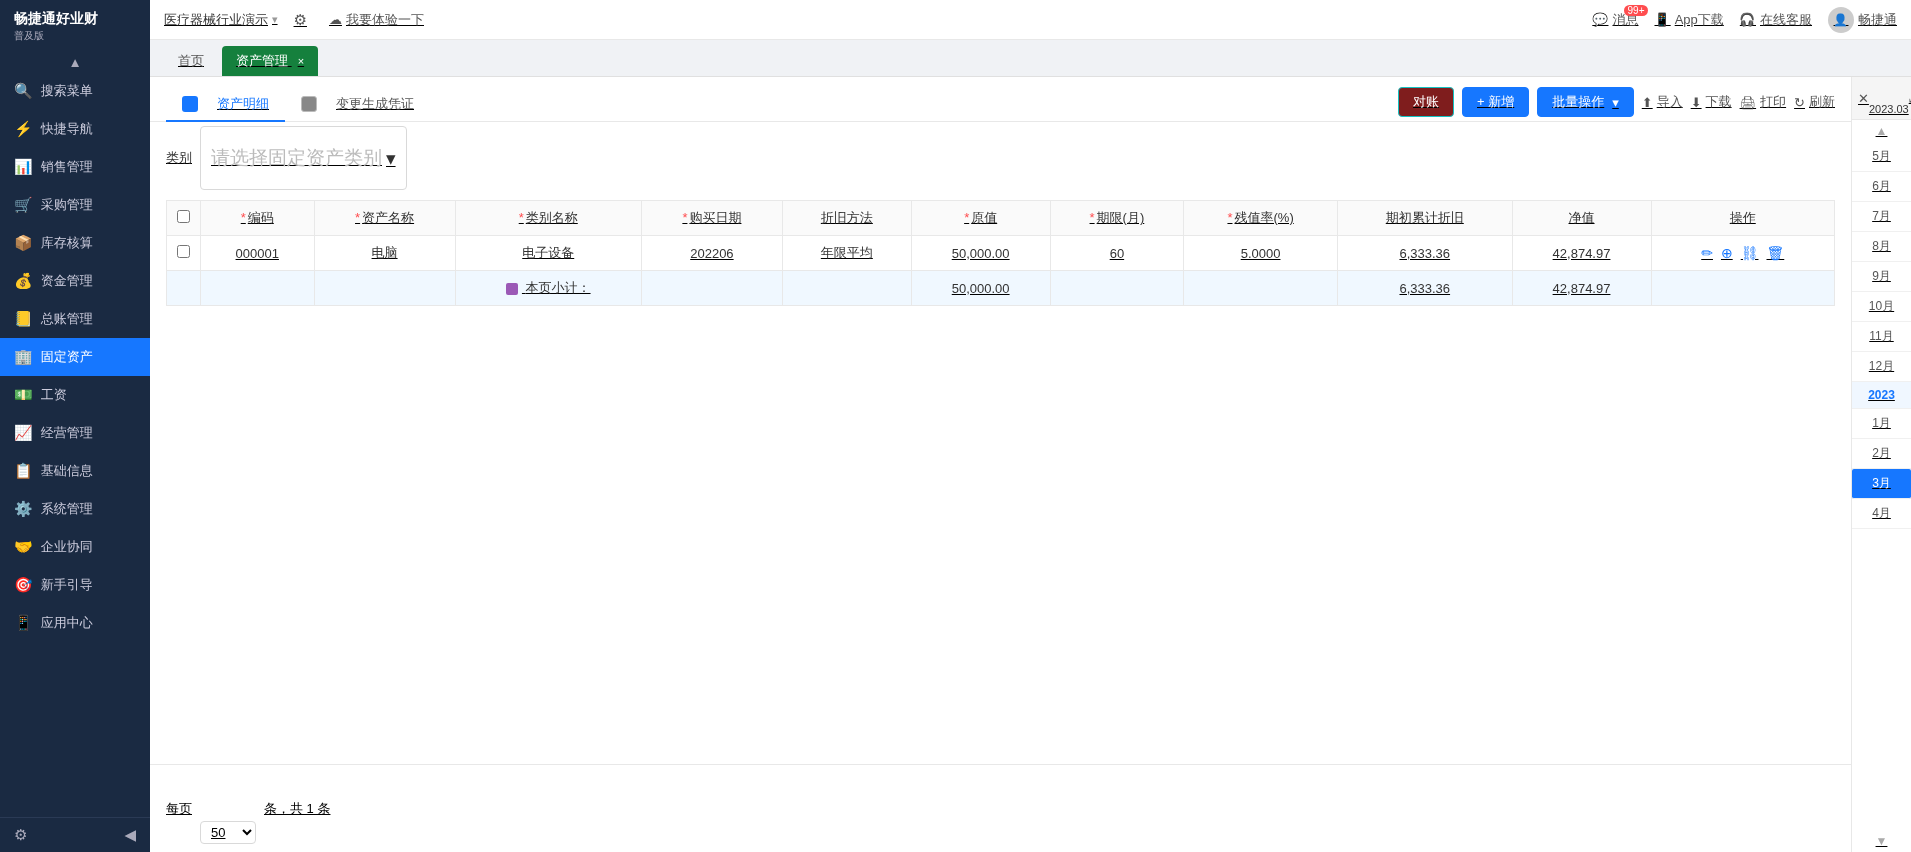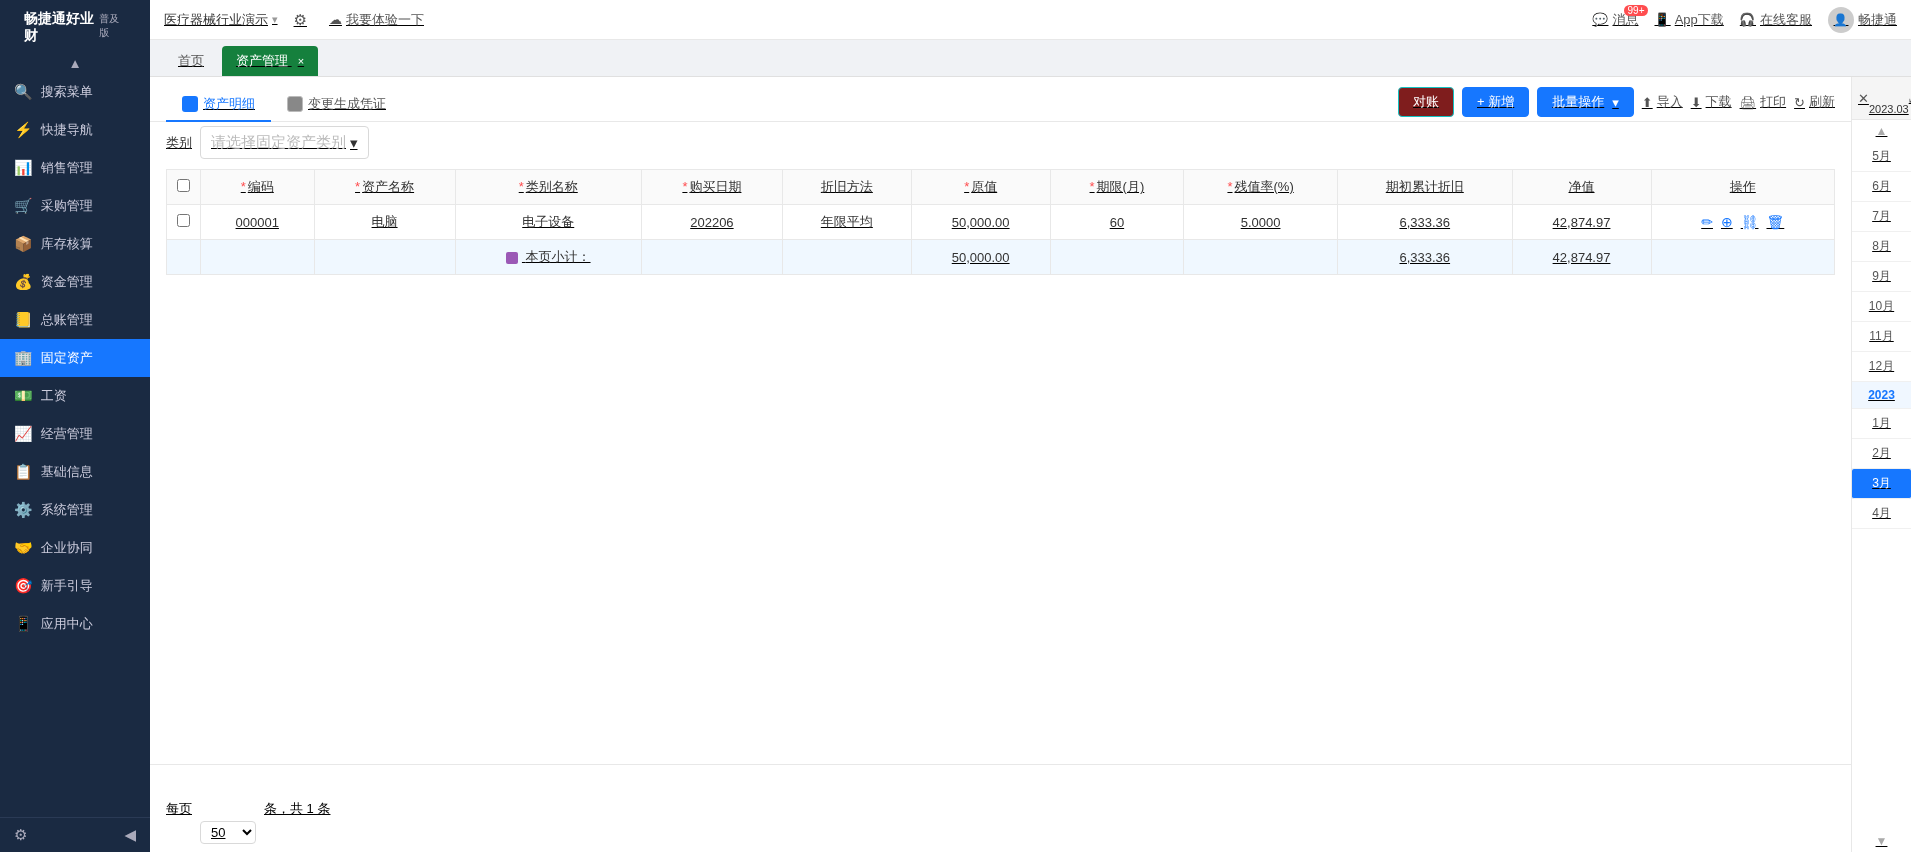--- a/index.html
+++ b/index.html
@@ -9,24 +9,24 @@
     #sidebar {
       width: 150px;
       min-width: 150px;
       background: #1a2a42;
       display: flex;
       flex-direction: column;
       height: 100%;
       color: #fff;
     }
     #sidebar-logo {
-      padding: 10px 24px;
+      padding: 10px 14px;
       background: #1a2a42;
       display: flex;
-      flex-direction: row;
+      flex-direction: column;
       align-items: flex-start;
     }
     #sidebar-logo .logo-title {
       font-size: 14px;
       font-weight: bold;
       color: #fff;
       line-height: 1.2;
     }
     #sidebar-logo .logo-sub {
       font-size: 10px;
@@ -208,21 +208,21 @@
     #subtabs {
       display: flex;
       align-items: center;
       gap: 0;
       padding: 10px 16px 0;
       border-bottom: 1px solid #e8e8e8;
     }
     .subtab {
       display: flex;
       align-items: center;
-      gap: 5px;
+      gap: 19px;
       padding: 7px 16px;
       cursor: pointer;
       font-size: 13px;
       color: #555;
       border-bottom: 2px solid transparent;
       margin-bottom: -1px;
     }
     .subtab.active {
       color: #1677ff;
       border-bottom: 2px solid #1677ff;
@@ -279,24 +279,24 @@
       gap: 8px;
       padding: 4px 16px 10px;
     }
     .filter-label { font-size: 13px; color: #333; }
     .filter-select {
       display: flex;
       align-items: center;
       gap: 4px;
       border: 1px solid #d9d9d9;
       border-radius: 4px;
-      padding: 6px 10px;
+      padding: 18px 10px;
       cursor: pointer;
       background: #fff;
-      font-size: 15px;
+      font-size: 19px;
       color: #333;
       min-width: 100px;
     }
 
     
     #asset-table {
       flex: 1;
       overflow: auto;
       padding: 0 16px;
     }

